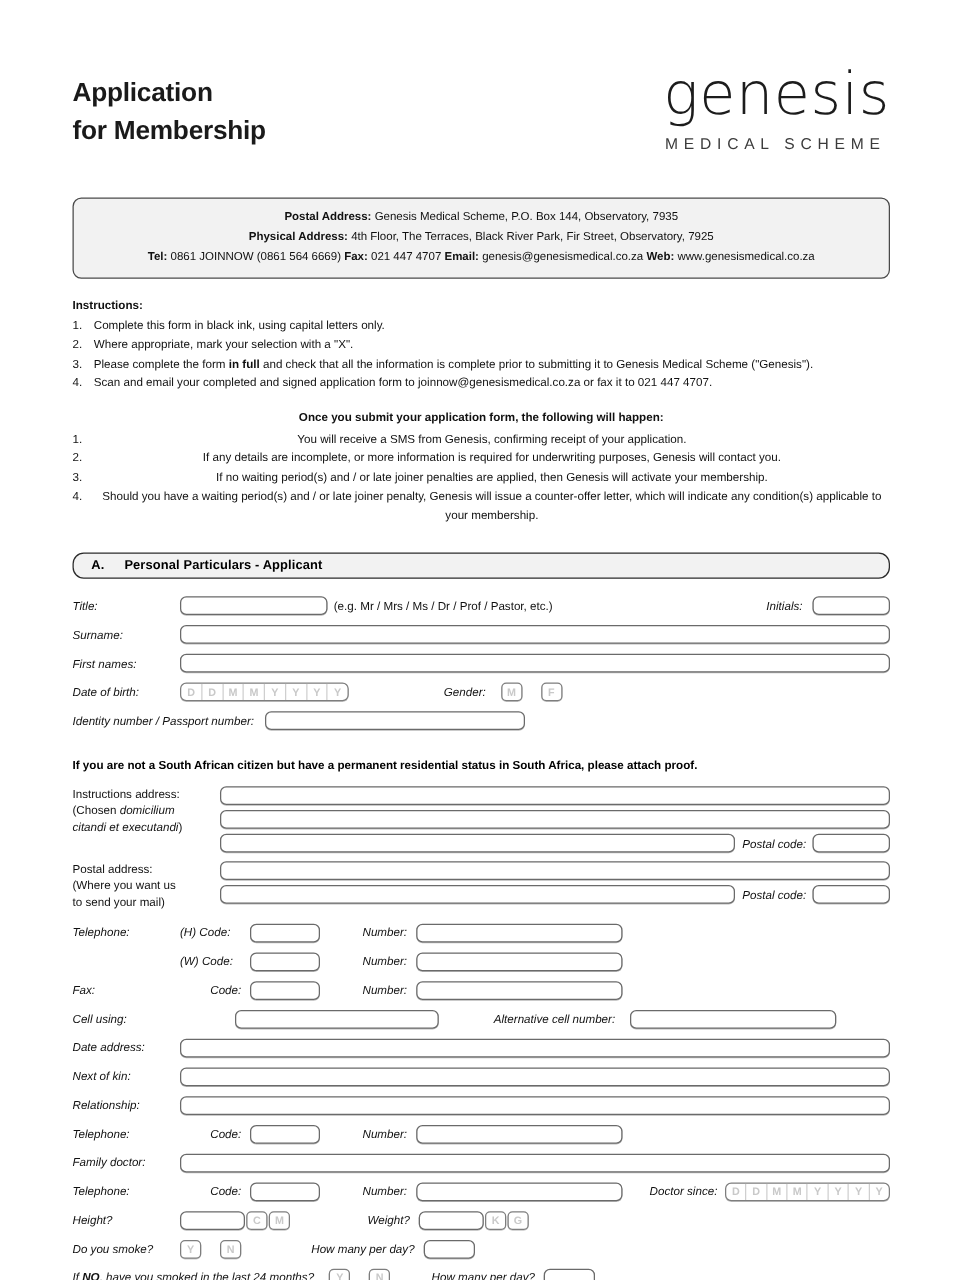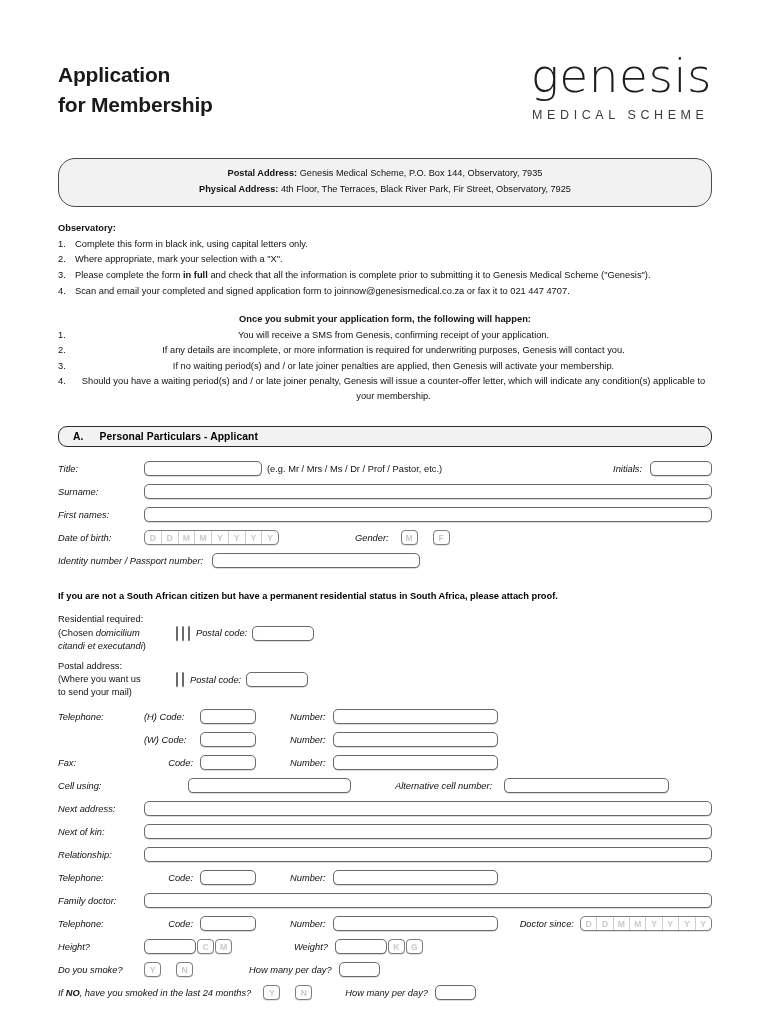--- a/index.html
+++ b/index.html
@@ -53,21 +53,21 @@
     letter-spacing: 4.6px;
     color: #3b3b3b;
     margin-top: 9px;
     margin-right: 2px;
   }
 
   
   .addr-box {
     margin: 16px 58px 0 58px;
     border: 1.6px solid #4a4a4a;
-    border-radius: 17px;
+    border-radius: 7px;
     background: #f2f2f2;
     padding: 7px 10px 8px 10px;
     text-align: center;
     font-size: 9.2px;
     line-height: 1.73;
     color: #111;
   }
   .addr-box b { font-weight: bold; }
 
   
@@ -180,21 +180,21 @@
     font-weight: bold;
   }
 
   .addr-label {
     font-size: 9.3px;
     line-height: 1.42;
     width: 118px;
     flex: 0 0 118px;
   }
   .addr-label i { font-style: italic; }
-  .addr-lines { flex: 1; display: flex; flex-direction: row; gap: 4px; }
+  .addr-lines { flex: 1; display: flex; flex-direction: column; gap: 4px; }
   .addr-line-row { display: flex; align-items: center; }
 </style>
 </head>
 <body>
 
 <div class="page">
 
   <div class="header">
     <div class="title-block">
       <div>Application</div>
@@ -208,24 +208,34 @@
 
   <div class="addr-box">
     <div>
       <b>Postal Address:</b>
       <span>Genesis Medical Scheme, P.O. Box 144, Observatory, 7935</span>
     </div>
     <div>
       <b>Physical Address:</b>
       <span>4th Floor, The Terraces, Black River Park, Fir Street, Observatory, 7925</span>
     </div>
+    <div>
+      <b>Tel:</b>
+      <span>0861 JOINNOW (0861 564 6669)</span>
+      <b>Fax:</b>
+      <span>021 447 4707</span>
+      <b>Email:</b>
+      <span>genesis@genesismedical.co.za</span>
+      <b>Web:</b>
+      <span>www.genesismedical.co.za</span>
+    </div>
   </div>
 
   <div class="instr">
-    <div class="instr-head">Observatory:</div>
+    <div class="instr-head">Instructions:</div>
     <ol>
       <li><span class="num">1.</span><span>Complete this form in black ink, using capital letters only.</span></li>
       <li><span class="num">2.</span><span>Where appropriate, mark your selection with a "X".</span></li>
       <li class="justify"><span class="num">3.</span><span>Please complete the form </span><b>in full</b><span> and check that all the information is complete prior to submitting it to Genesis Medical Scheme ("Genesis").</span></li>
       <li><span class="num">4.</span><span>Scan and email your completed and signed application form to joinnow@genesismedical.co.za or fax it to 021 447 4707.</span></li>
     </ol>
   </div>
 
   <div class="instr instr-2">
     <div class="instr-head">Once you submit your application form, the following will happen:</div>
@@ -286,21 +296,21 @@
       <span class="field" style="width:208px;margin-left:9px"></span>
     </div>
   </div>
 
   <div class="nationality-note">If you are not a South African citizen but have a permanent residential status in South Africa, please attach proof.</div>
 
   <div class="form" style="margin-top:12px">
 
     <div style="display:flex">
       <div class="addr-label">
-        <div>Residential required:</div>
+        <div>Instructions address:</div>
         <div><span>(Chosen </span><i>domicilium</i></div>
         <div><i>citandi et executandi</i><span>)</span></div>
       </div>
       <div class="addr-lines">
         <div class="addr-line-row">
           <span class="field" style="flex:1"></span>
         </div>
         <div class="addr-line-row">
           <span class="field" style="flex:1"></span>
         </div>
@@ -359,21 +369,21 @@
     </div>
 
     <div class="row">
       <span class="lbl" style="width:86px">Cell using:</span>
       <span class="field" style="width:163px;margin-left:44px"></span>
       <span class="lbl" style="margin-left:44px;margin-right:12px">Alternative cell number:</span>
       <span class="field" style="width:165px"></span>
     </div>
 
     <div class="row">
-      <span class="lbl" style="width:86px">Next address:</span>
+      <span class="lbl" style="width:86px">Date address:</span>
       <span class="field" style="flex:1"></span>
     </div>
 
     <div class="row">
       <span class="lbl" style="width:86px">Next of kin:</span>
       <span class="field" style="flex:1"></span>
     </div>
 
     <div class="row">
       <span class="lbl" style="width:86px">Relationship:</span>

